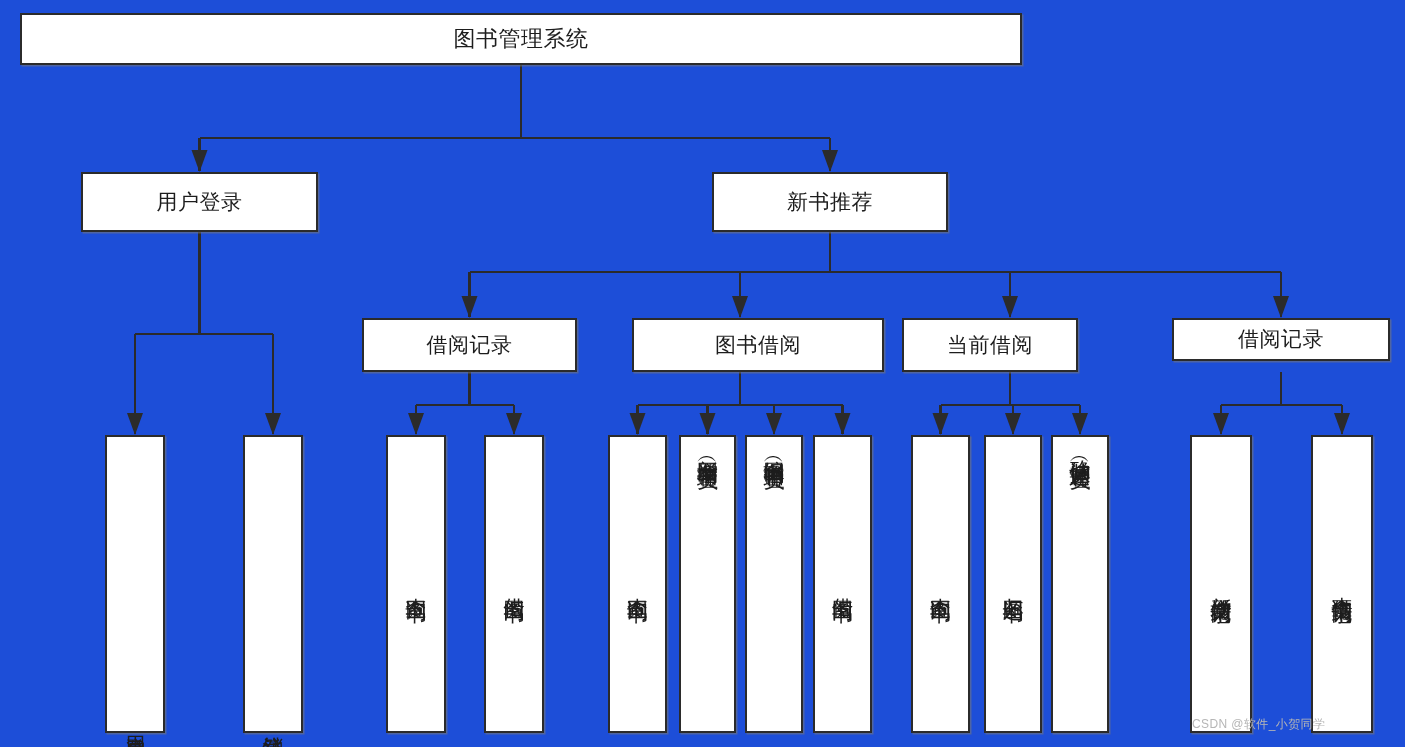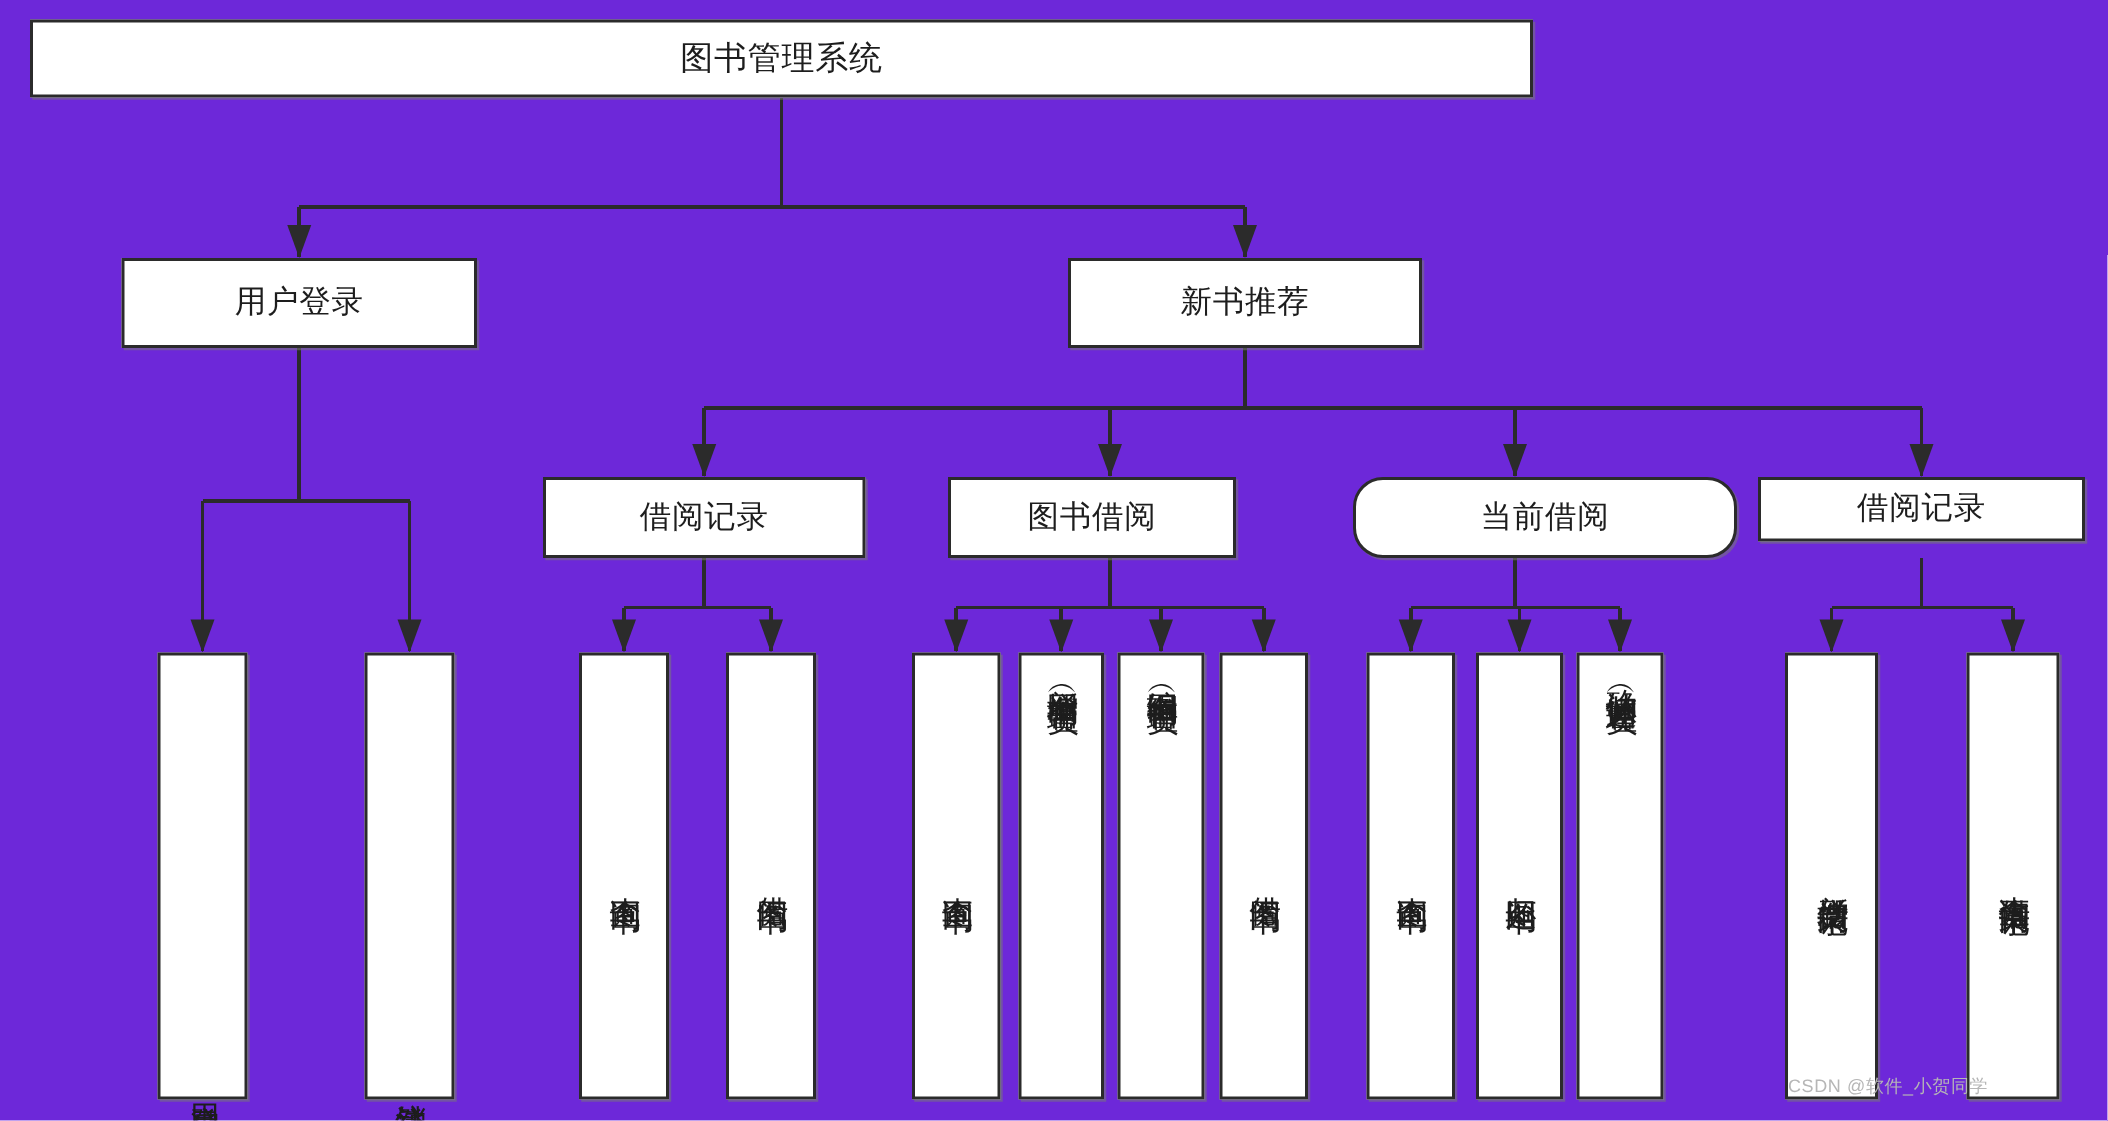--- a/index.html
+++ b/index.html
@@ -7,21 +7,21 @@
     padding: 0;
     background: #ffffff;
   }
   body {
     font-family: "Liberation Sans", "DejaVu Sans", sans-serif;
   }
   #diagram-canvas {
     position: relative;
     width: 1405px;
     height: 747px;
-    background: #6d28d9;
+    background: #1d4ed8;
     overflow: hidden;
   }
   #edge-layer {
     position: absolute;
     left: 0;
     top: 0;
     width: 1405px;
     height: 747px;
     pointer-events: none;
   }
@@ -142,24 +142,24 @@
       </div>
       <div class="node horiz" style="left: 81px; top: 172px; width: 237px; height: 60px;">
         <span class="node-label">用户登录</span>
       </div>
       <div class="node horiz" style="left: 712px; top: 172px; width: 236px; height: 60px;">
         <span class="node-label">新书推荐</span>
       </div>
       <div class="node horiz" style="left: 362px; top: 318px; width: 215px; height: 54px;">
         <span class="node-label">借阅记录</span>
       </div>
-      <div class="node horiz" style="left: 632px; top: 318px; width: 192px; height: 54px;">
+      <div class="node horiz" style="left: 632px; top: 318px; width: 252px; height: 54px;">
         <span class="node-label">图书借阅</span>
       </div>
-      <div class="node horiz" style="left: 902px; top: 318px; width: 256px; height: 54px; border-radius: 20px;">
+      <div class="node horiz" style="left: 902px; top: 318px; width: 176px; height: 54px;">
         <span class="node-label">当前借阅</span>
       </div>
       <div class="node horiz" style="left: 1172px; top: 318px; width: 218px; height: 43px;">
         <span class="node-label">借阅记录</span>
       </div>
       <div class="node vert align-bottom" style="left: 105px; top: 435px; width: 60px; height: 298px;">
         <span class="node-label">用户登录</span>
       </div>
       <div class="node vert align-bottom" style="left: 243px; top: 435px; width: 60px; height: 298px;">
         <span class="node-label">注销登录</span>

